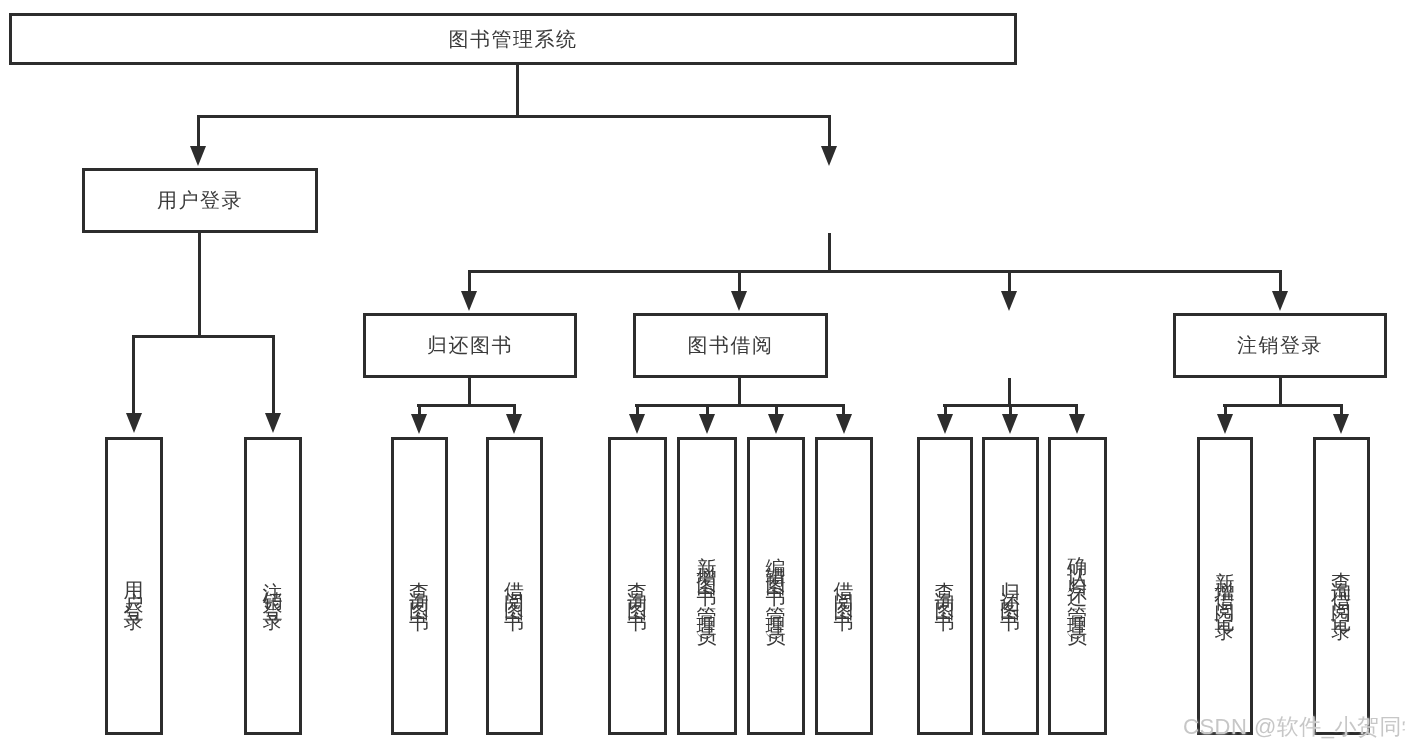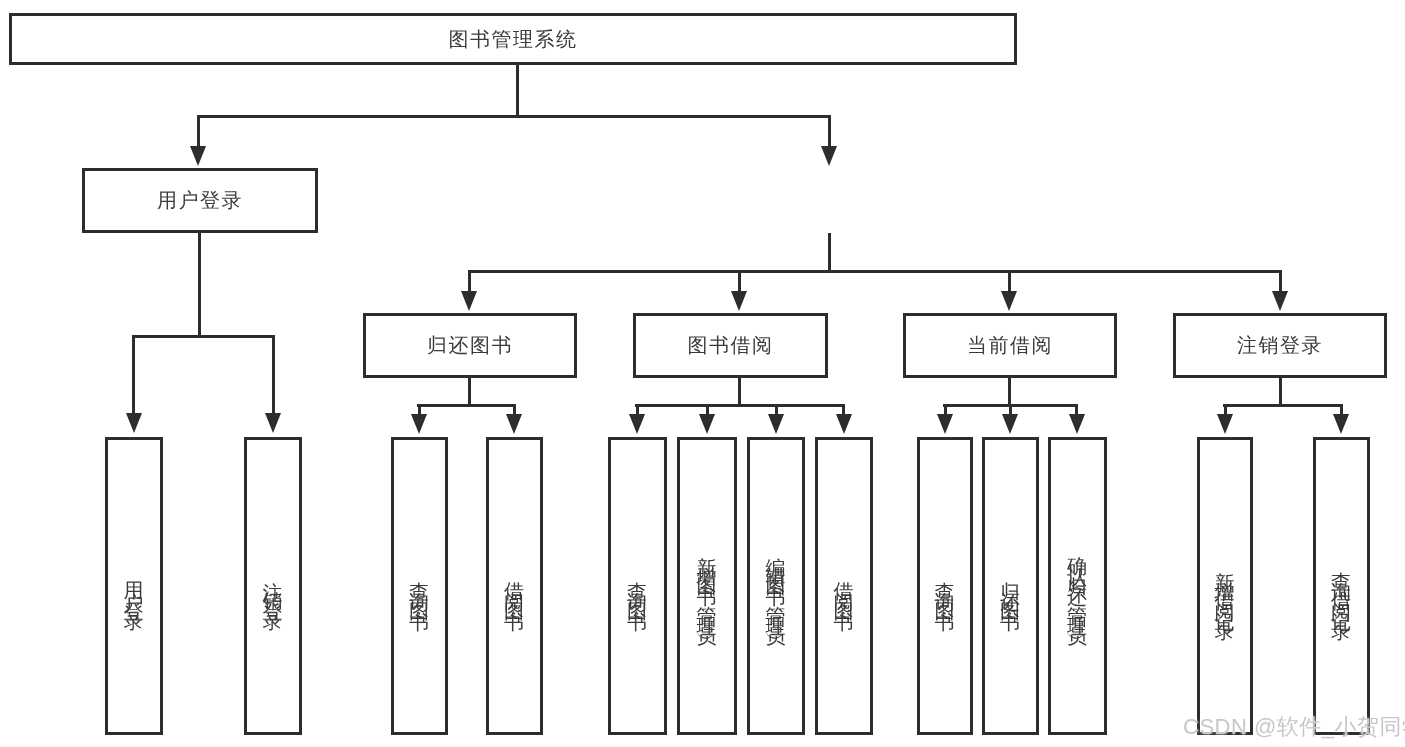--- a/index.html
+++ b/index.html
@@ -89,23 +89,20 @@
   <div class="ahead" style="left:1001px;top:291px"></div>
   <div class="vline" style="left:1279px;top:270px;height:22px"></div>
   <div class="ahead" style="left:1272px;top:291px"></div>
 
   <div class="box" style="left:363px;top:313px;width:214px;height:65px">
     <span class="lbl">归还图书</span>
   </div>
   <div class="box" style="left:633px;top:313px;width:195px;height:65px">
     <span class="lbl">图书借阅</span>
   </div>
-  <div class="box" style="left:903px;top:313px;width:214px;height:65px">
-    <span class="lbl">当前借阅</span>
-  </div>
   <div class="box" style="left:1173px;top:313px;width:214px;height:65px">
     <span class="lbl">注销登录</span>
   </div>
 
   <div class="vline" style="left:468px;top:378px;height:28px"></div>
   <div class="hline" style="left:417px;top:404px;width:99px"></div>
   <div class="vline" style="left:418px;top:404px;height:12px"></div>
   <div class="ahead" style="left:411px;top:414px"></div>
   <div class="vline" style="left:513px;top:404px;height:12px"></div>
   <div class="ahead" style="left:506px;top:414px"></div>

